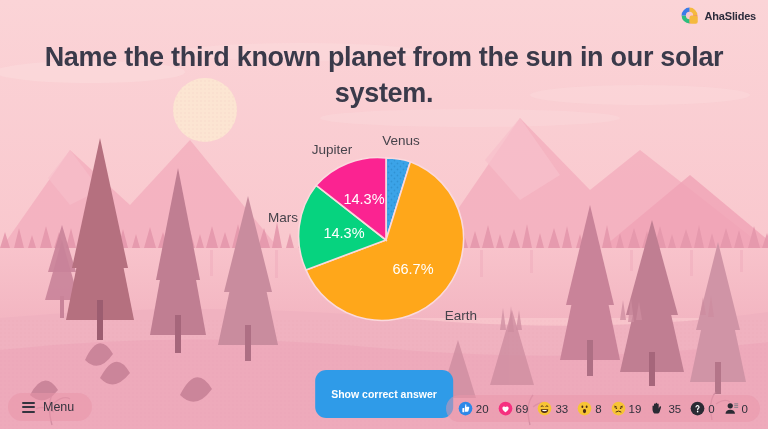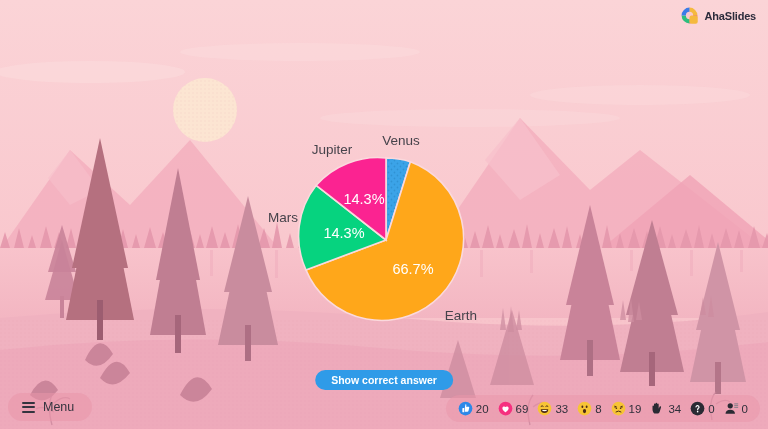--- a/index.html
+++ b/index.html
@@ -30,21 +30,21 @@
   .chart-wrap { position:absolute; left:0; top:0; width:768px; height:429px; z-index:14; pointer-events:none; }
   .slice-pct { font-size:14.5px; fill:#ffffff; font-weight:normal; }
   .cat-label { font-size:13.5px; fill:#46434B; }
 
   
   .show-answer {
     position:absolute; left:50%; transform:translateX(-50%);
     top:370px; z-index:18;
     background:#2F9BE8; color:#fff;
     font-size:10.5px; font-weight:bold;
-    padding:4px 16px; border:none; border-radius:11px;
+    padding:18px 16px; border:none; border-radius:11px;
     cursor:pointer; white-space:nowrap;
   }
 
   
   .menu-btn {
     position:absolute; left:8px; bottom:8px; z-index:18;
     background:rgba(233,150,170,.55);
     border-radius:16px; padding:7px 18px 7px 14px;
     display:flex; align-items:center; gap:8px;
     color:#34343F; font-size:12.5px; cursor:pointer;
@@ -223,20 +223,21 @@
         <path d="M22 12 A10 10 0 0 1 12 22 L12 12 Z" fill="#E8475C"></path>
         <path d="M12 22 A10 10 0 0 1 2 12 L12 12 Z" fill="#2DBE7E"></path>
         <path d="M2 12 A10 10 0 0 1 12 2 L12 12 Z" fill="#3B7BE8"></path>
         <circle cx="12" cy="12" r="4.6" fill="#F9C9CE"></circle>
         <rect x="12" y="12" width="10.4" height="10.4" rx="2.6" fill="#F5B93E"></rect>
       </svg>
     </span>
     <span class="logo-text">AhaSlides</span>
   </div>
 
+  <div class="title">Name the third known planet from the sun in our solar system.</div>
 
   <svg class="chart-wrap" viewBox="0 0 768 429">
     <defs>
       <pattern id="venusdots" width="6" height="6" patternUnits="userSpaceOnUse">
         <rect width="6" height="6" fill="#3BA3E8"></rect>
         <circle cx="1.5" cy="1.5" r="0.9" fill="#2E8FD0" opacity=".85"></circle>
         <circle cx="4.5" cy="4.5" r="0.9" fill="#2E8FD0" opacity=".85"></circle>
       </pattern>
     </defs>
 
@@ -315,21 +316,21 @@
         <circle cx="15.4" cy="11.6" r="1.3" fill="#4A2B16"></circle>
         <path d="M8 17.4q4-3 8 0" stroke="#4A2B16" stroke-width="1.6" fill="none" stroke-linecap="round"></path>
       </svg>
       <span class="cnt">19</span>
     </div>
 
     <div class="rx">
       <svg width="15" height="15" viewBox="0 0 24 24">
         <path d="M7 20c-2-2-3-4.5-3-7V8.4a1.2 1.2 0 0 1 2.4 0V12V5.2a1.25 1.25 0 0 1 2.5 0V12V4.2a1.25 1.25 0 0 1 2.5 0V12V5.4a1.25 1.25 0 0 1 2.5 0v7.1l1.4-3.3a1.25 1.25 0 0 1 2.3 1l-2 6.4c-.7 2.2-2 3.4-3.6 3.4H7Z" fill="#2A2A33"></path>
       </svg>
-      <span class="cnt">34</span>
+      <span class="cnt">35</span>
     </div>
 
     <div class="rx">
       <svg width="15" height="15" viewBox="0 0 24 24">
         <circle cx="12" cy="12" r="11" fill="#2A2A33"></circle>
         <path d="M9.6 9.3a2.5 2.5 0 0 1 4.9.6c0 1.7-2.2 1.9-2.2 3.4v.6" stroke="#fff" stroke-width="1.9" fill="none" stroke-linecap="round"></path>
         <circle cx="12.2" cy="17" r="1.3" fill="#fff"></circle>
       </svg>
       <span class="cnt">0</span>
     </div>

